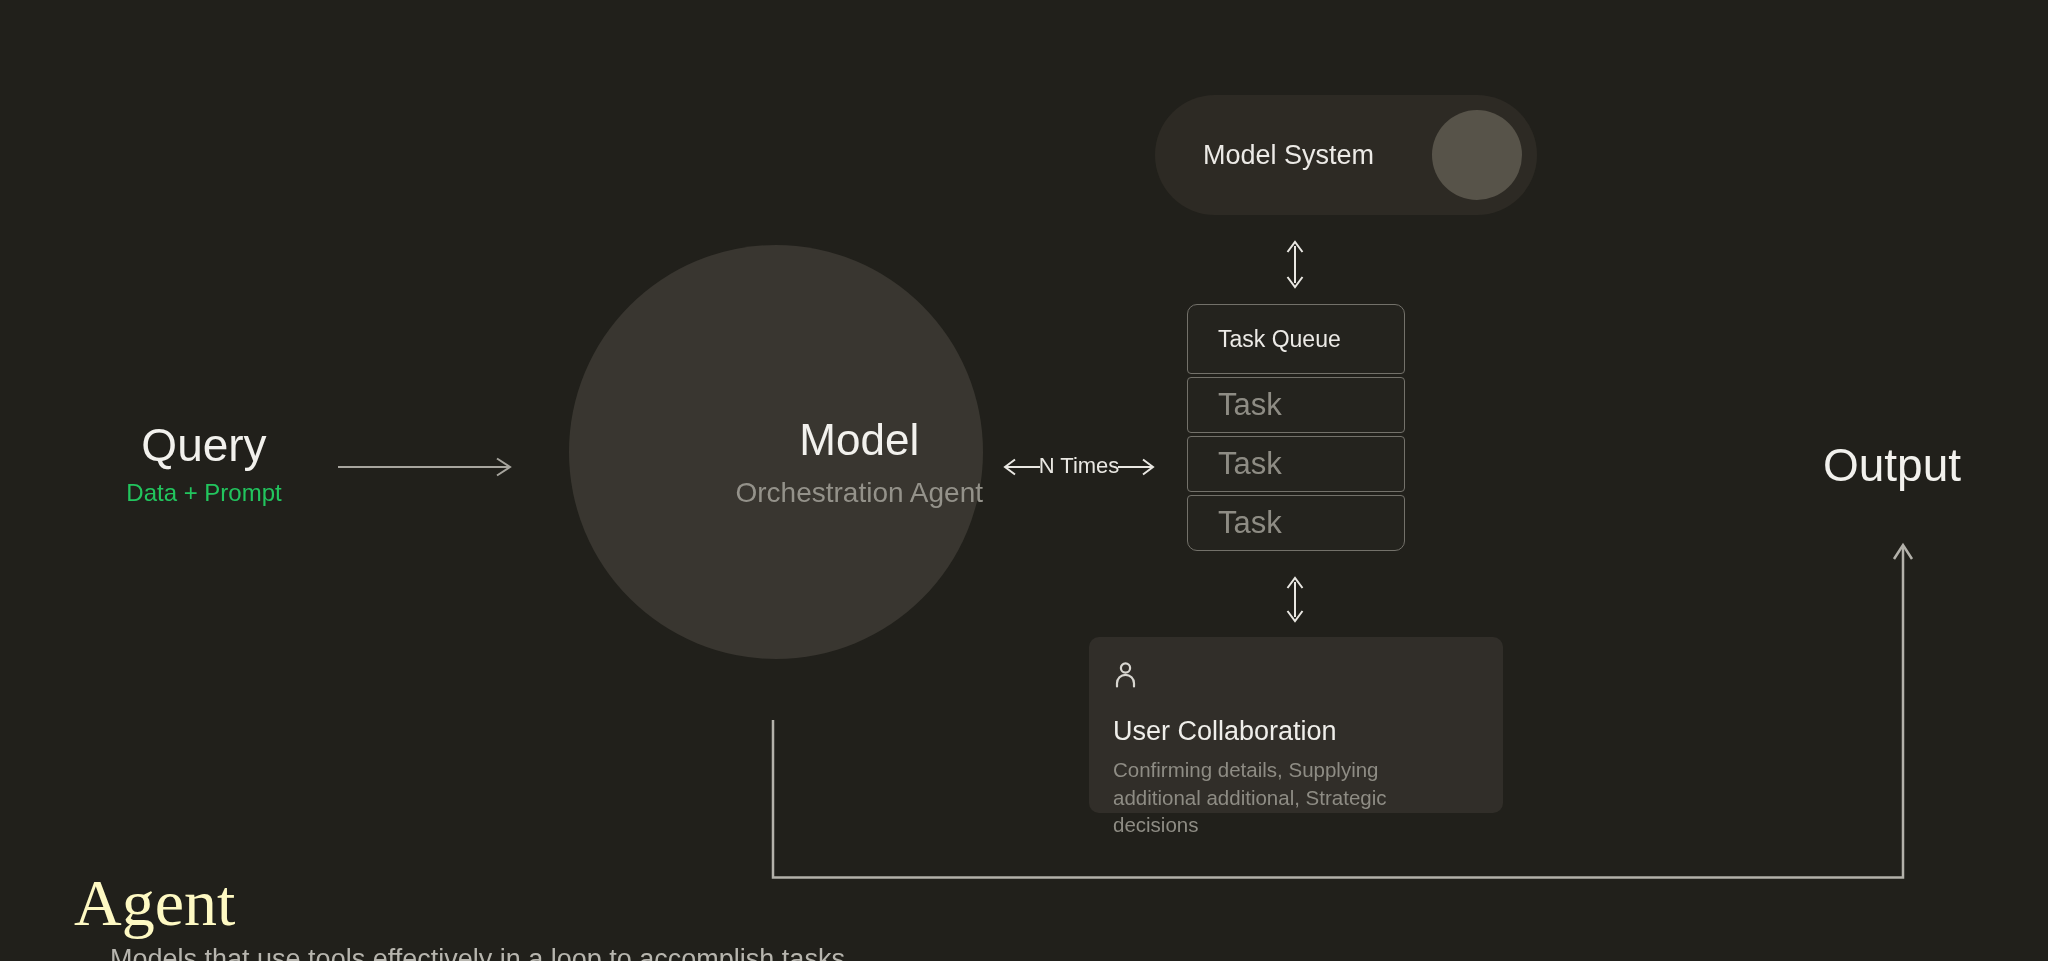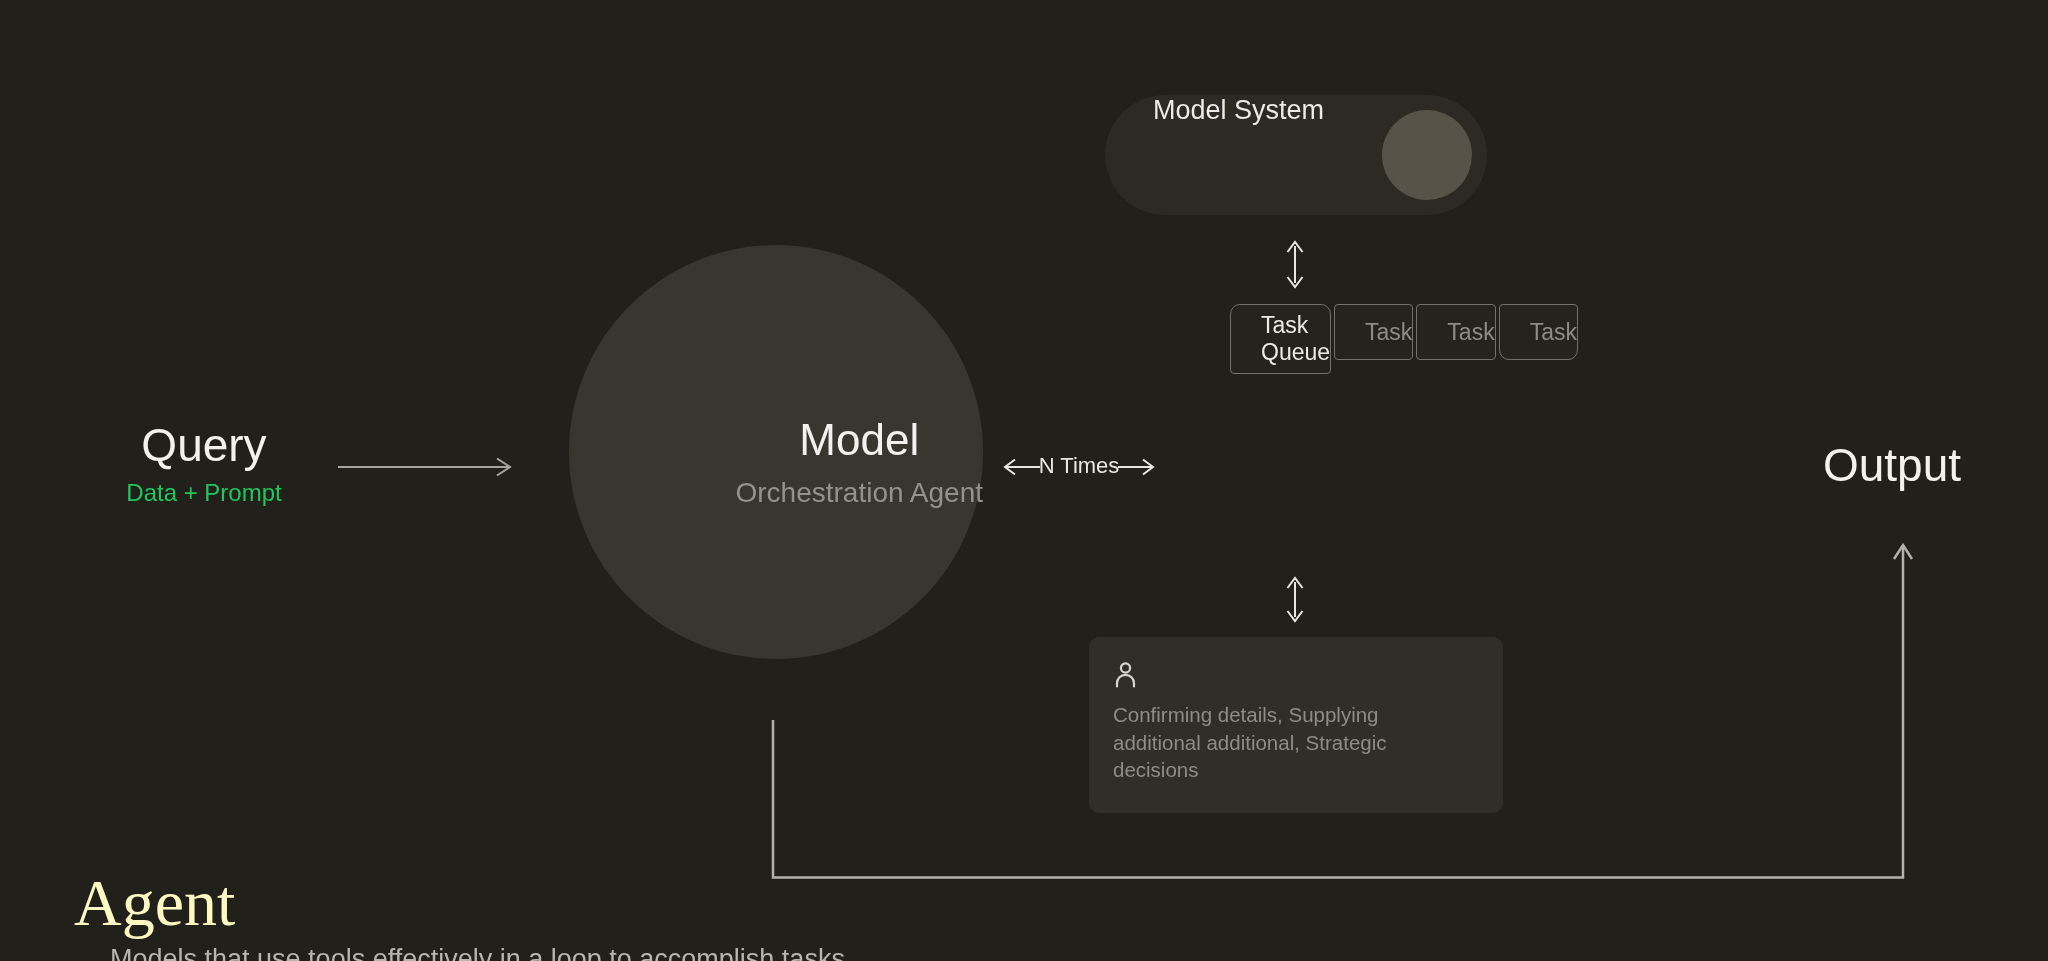--- a/index.html
+++ b/index.html
@@ -27,37 +27,37 @@
   .model-circle .subtitle{font-size:28px;color:#94928a;margin-top:12px;}
 
   
   .loop-label{
     position:absolute;left:1036px;top:453px;width:86px;text-align:center;
     font-size:22px;color:#e9e7e2;
   }
 
   
   .model-system-pill{
-    position:absolute;left:1105px;top:95px;width:382px;height:120px;border-radius:60px;
-    background:#2d2a24;display:flex;
+    position:absolute;left:1155px;top:95px;width:382px;height:120px;border-radius:60px;
+    background:#2d2a24;display:flex;align-items:center;
   }
   .model-system-pill .pill-label{font-size:27px;color:#eceae6;padding-left:48px;}
   .pill-knob{
     position:absolute;right:15px;top:15px;width:90px;height:90px;border-radius:50%;
     background:#575349;
   }
 
   
-  .task-queue{position:absolute;left:1230px;top:304px;width:218px;display:flex;flex-direction:row;gap:3px;}
+  .task-queue{position:absolute;left:1187px;top:304px;width:218px;display:flex;flex-direction:column;gap:3px;}
   .tq-cell{
     box-sizing:border-box;border:1px solid #73716a;background:rgba(255,255,255,0.015);
     display:flex;align-items:center;padding-left:30px;border-radius:4px;
   }
   .tq-header{height:70px;font-size:23px;color:#eceae6;border-radius:10px 10px 4px 4px;}
-  .tq-task{height:56px;font-size:23px;color:#8e8c84;}
+  .tq-task{height:56px;font-size:31px;color:#8e8c84;}
   .tq-last{border-radius:4px 4px 10px 10px;}
 
   
   .collab-card{
     position:absolute;left:1089px;top:637px;width:414px;height:176px;border-radius:10px;
     background:#312e29;box-sizing:border-box;padding:24px;
   }
   .collab-title{font-size:27px;color:#efeeea;margin-top:24px;}
   .collab-desc{font-size:20.5px;line-height:1.35;color:#8e8c84;margin-top:9px;width:352px;}
 
@@ -135,20 +135,21 @@
     <div class="tq-cell tq-task tq-last">Task</div>
   </div>
 
   <div class="collab-card">
     <span>
       <svg width="25" height="27" viewBox="0 0 25 27">
         <circle cx="12.5" cy="7" r="4.6" fill="none" stroke="#d8d6d0" stroke-width="2.2"></circle>
         <path d="M4 25.5 v-3.2 a8.5 8.5 0 0 1 17 0 v3.2" fill="none" stroke="#d8d6d0" stroke-width="2.2" stroke-linecap="round"></path>
       </svg>
     </span>
+    <div class="collab-title">User Collaboration</div>
     <div class="collab-desc">Confirming details, Supplying additional additional, Strategic decisions</div>
   </div>
 
   <div class="output-block">
     <div class="big-label">Output</div>
   </div>
 
   <div class="agent-heading">Agent</div>
   <div class="clipped-caption">Models that use tools effectively in a loop to accomplish tasks</div>
 

